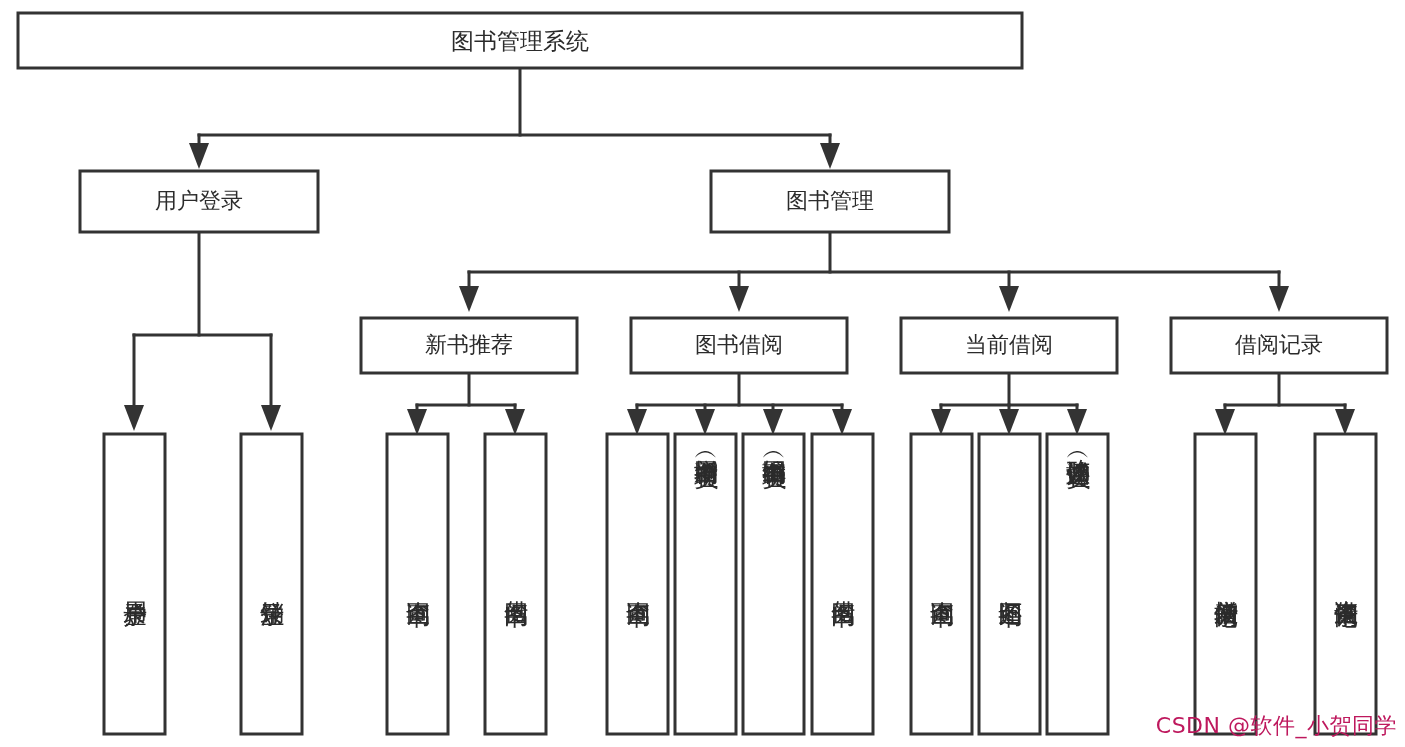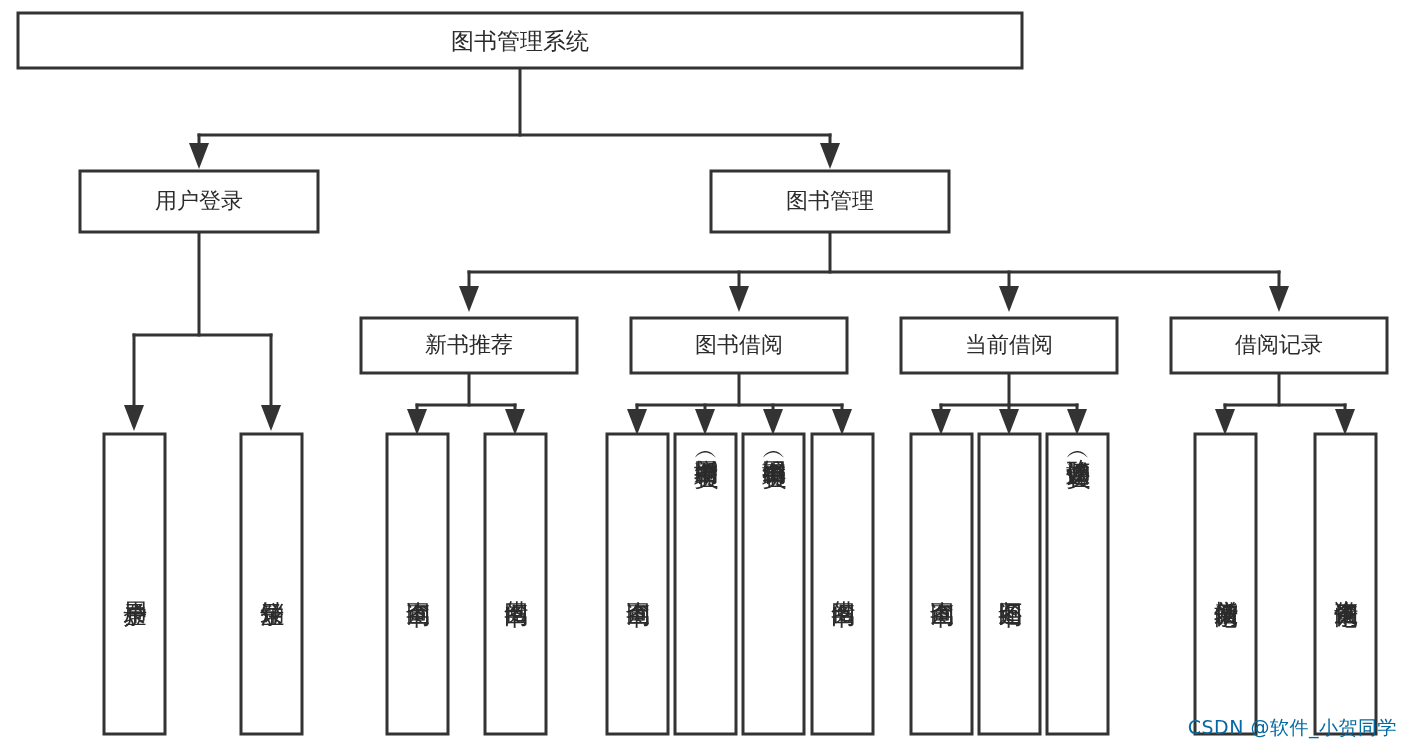--- a/index.html
+++ b/index.html
@@ -71,22 +71,22 @@
     color: #2b2b2b;
     letter-spacing: 1px;
     white-space: nowrap;
     text-align: center;
   }
   .watermark {
     position: absolute;
     right: 8px;
     bottom: 6px;
     font-family: "DejaVu Sans", "Liberation Sans", sans-serif;
-    font-size: 19px;
-    color: #0369a1;
+    font-size: 22px;
+    color: #be185d;
     letter-spacing: 0.5px;
     white-space: nowrap;
     pointer-events: none;
   }
 </style>
 </head>
 <body>
 
 <div id="diagram-root">
 

